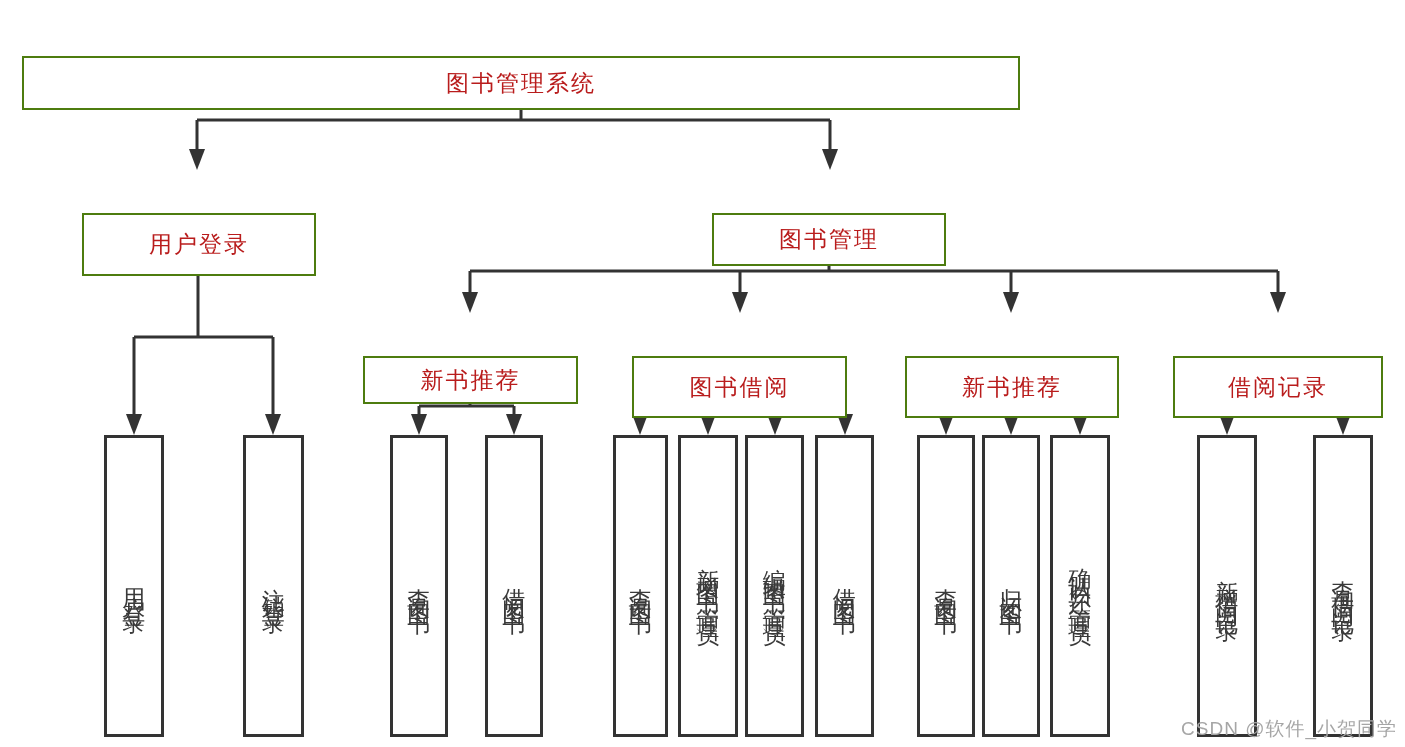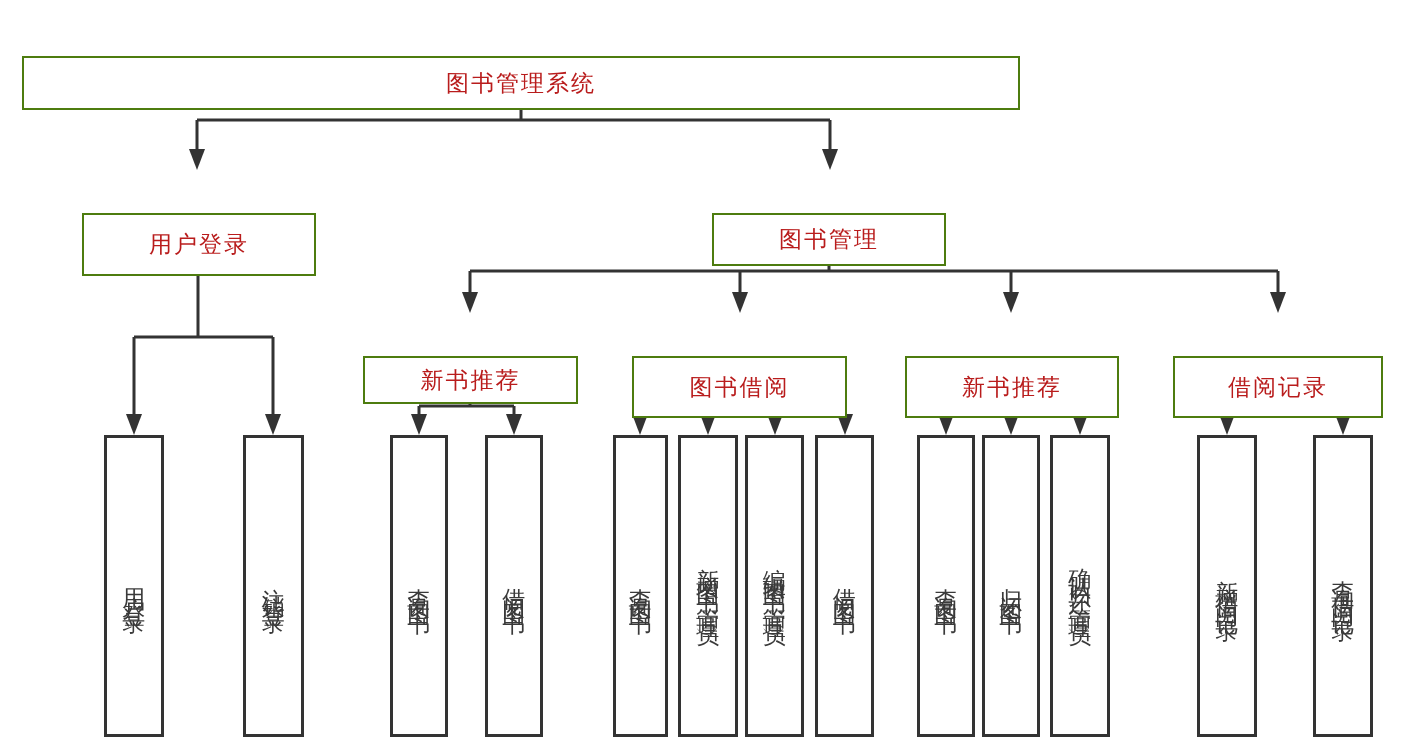--- a/index.html
+++ b/index.html
@@ -117,13 +117,14 @@
     <span class="vtext">确认归还（管理员）</span>
   </div>
 
   <div class="vnode" style="left:1197px;top:435px;width:60px;height:302px;">
     <span class="vtext">新增借阅记录</span>
   </div>
   <div class="vnode" style="left:1313px;top:435px;width:60px;height:302px;">
     <span class="vtext">查询借阅记录</span>
   </div>
 
+  <div class="watermark">CSDN @软件_小贺同学</div>
 </div>
 
 </body></html>

